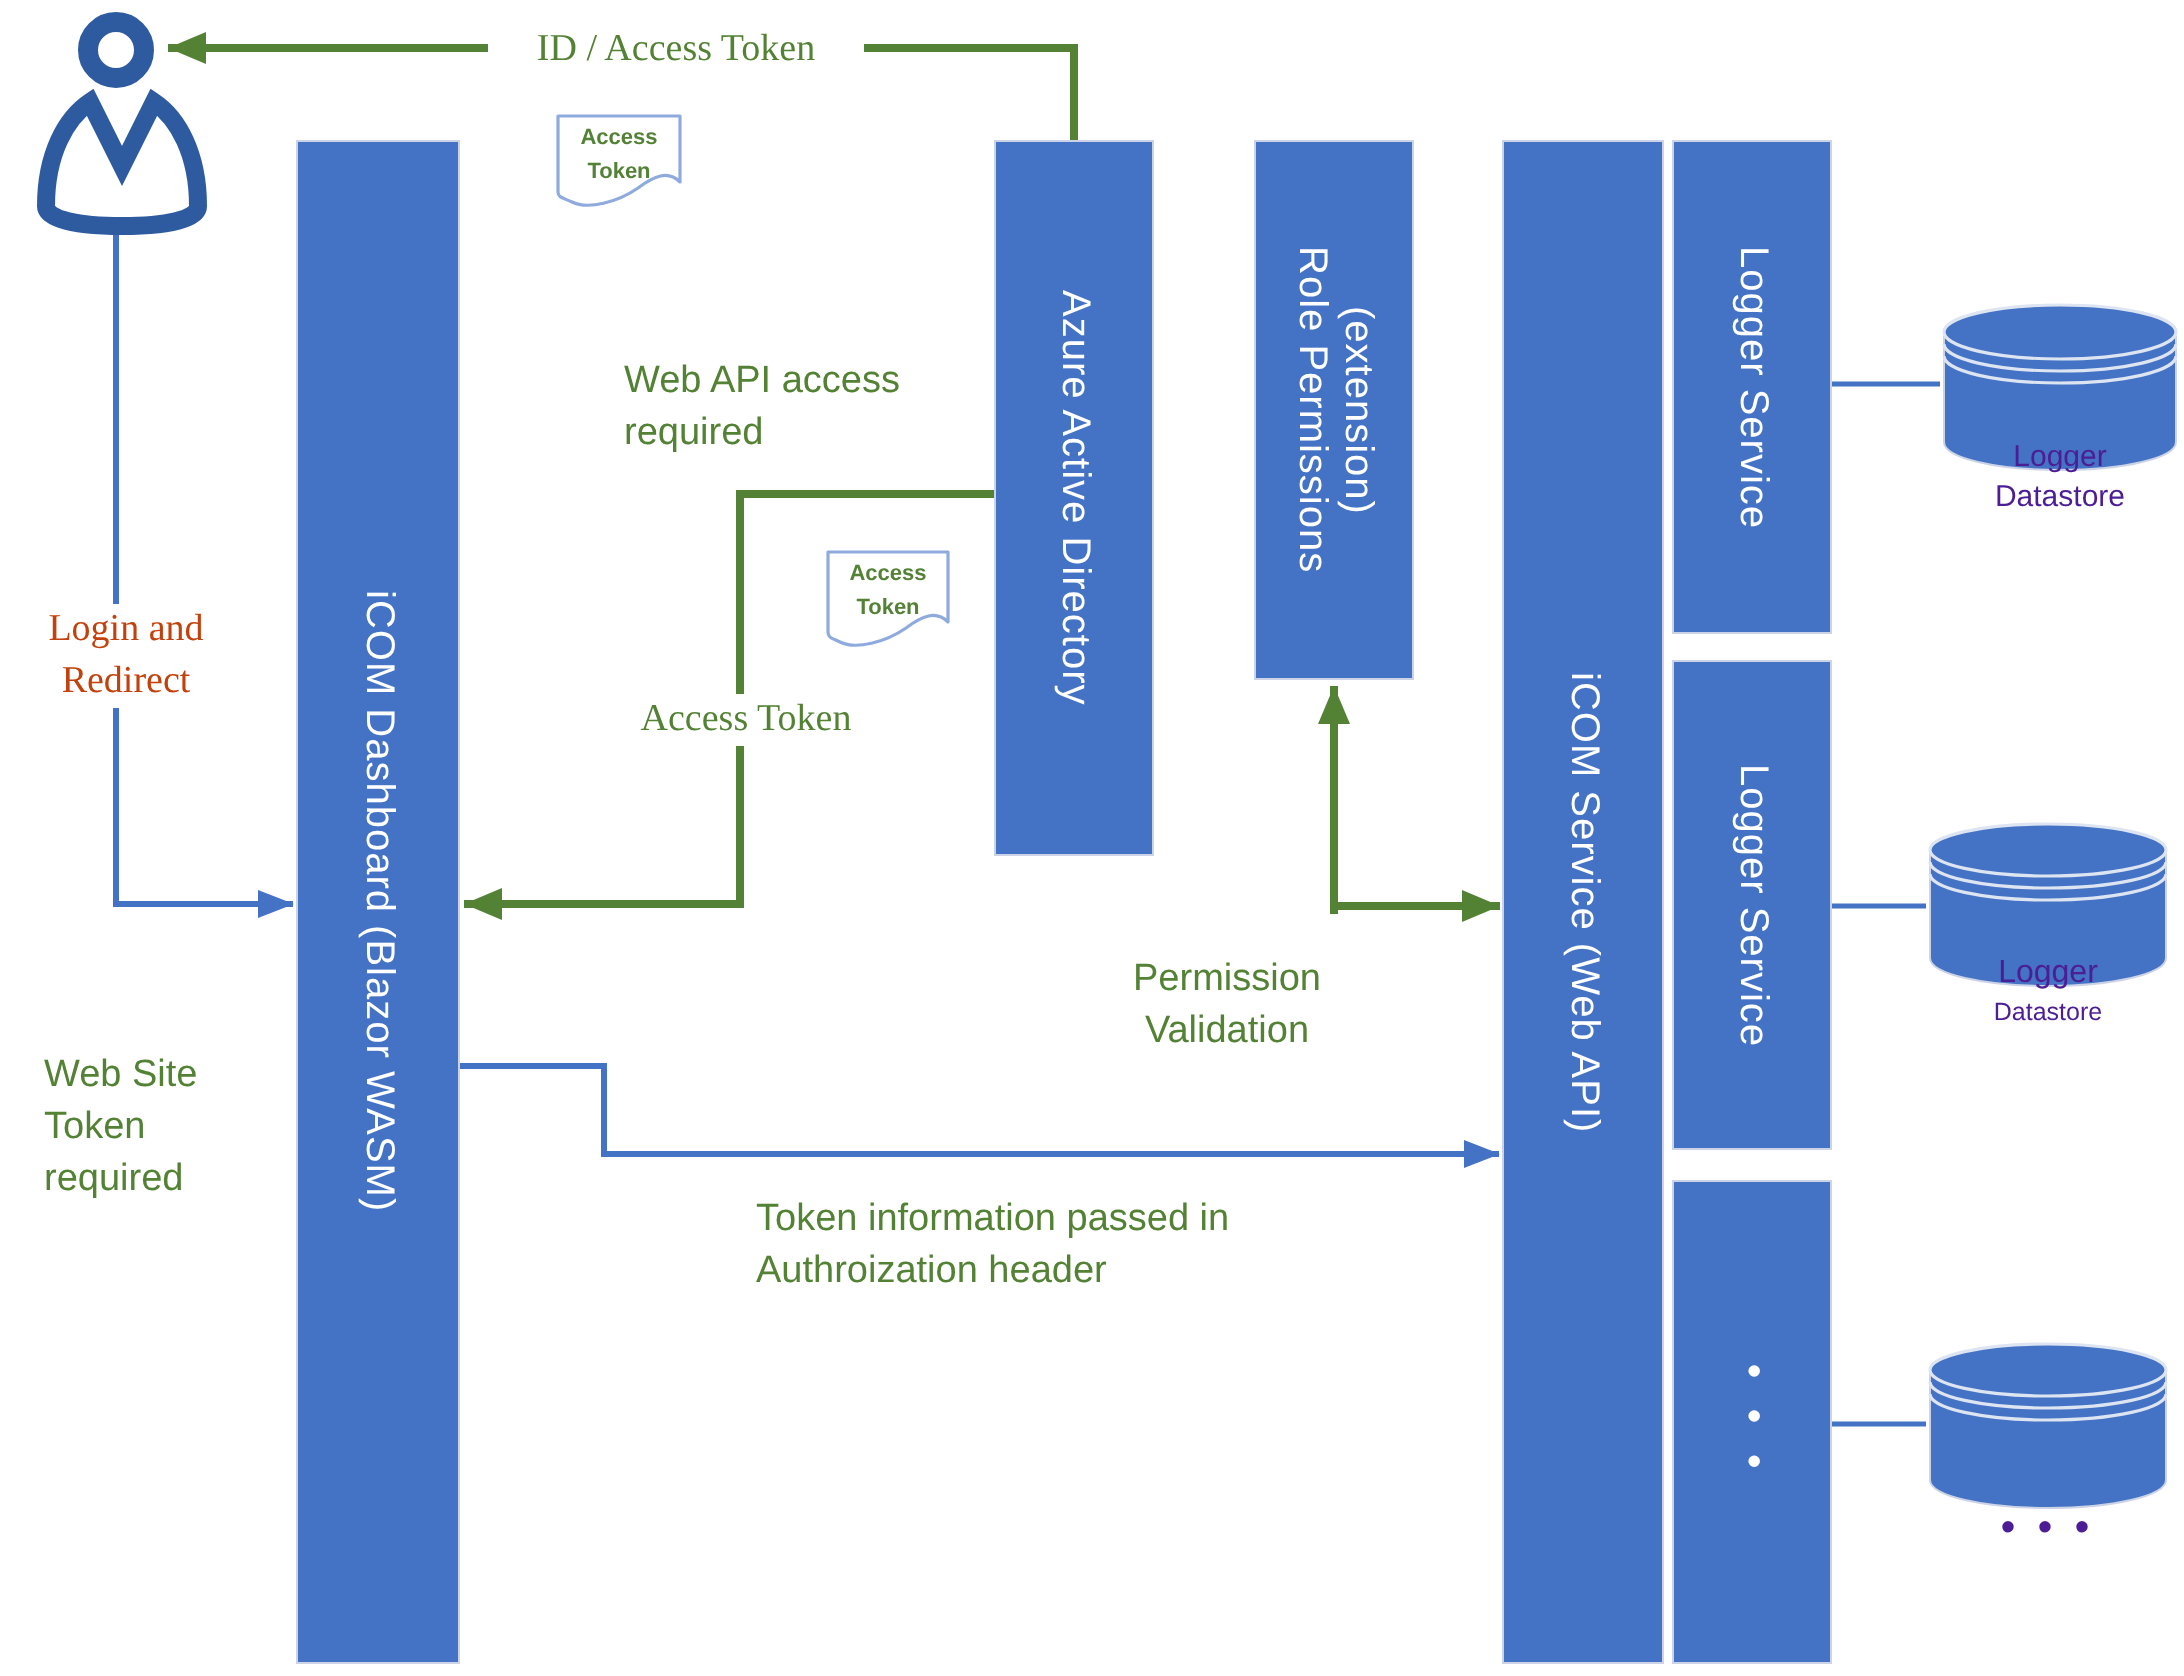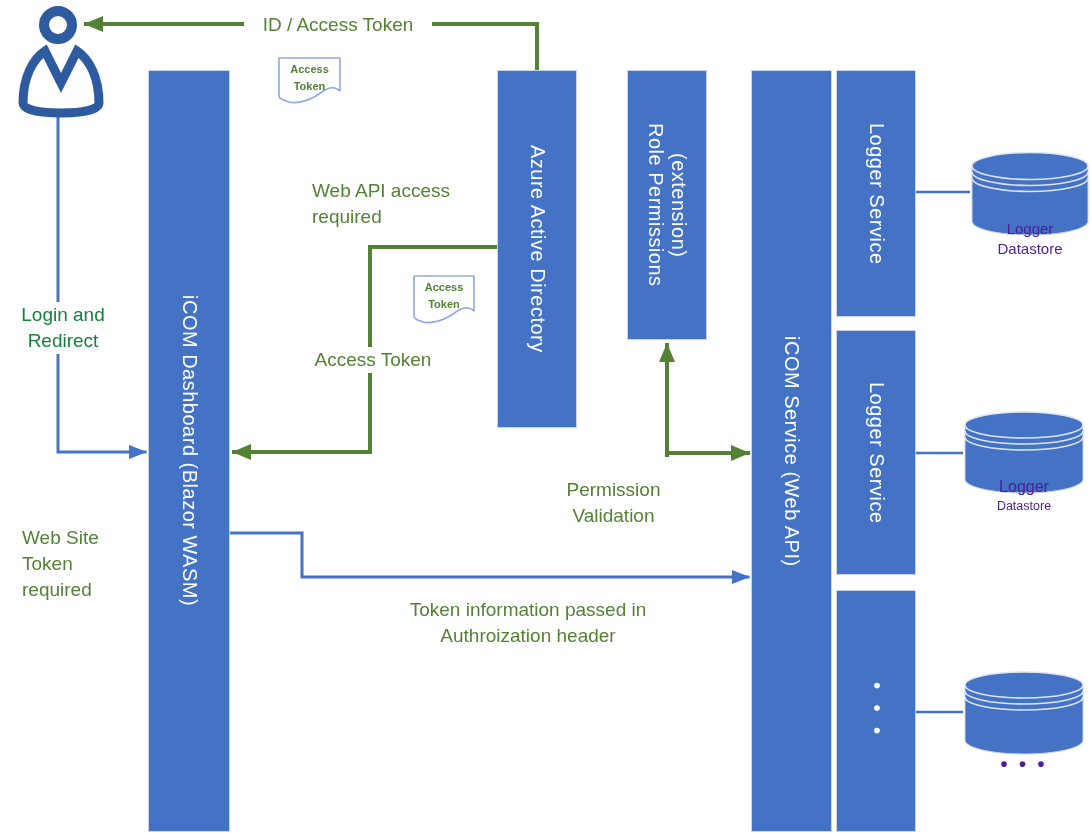--- a/index.html
+++ b/index.html
@@ -14,23 +14,23 @@
   }
   .vtext{
     writing-mode:vertical-lr;color:#fff;font-size:20px;letter-spacing:.5px;
     text-align:center;white-space:pre-line;line-height:1.15;
   }
   .vdots{
     writing-mode:vertical-lr;color:#fff;font-size:20px;font-weight:bold;
     letter-spacing:5px;text-align:center;
   }
   .lbl{position:absolute;font-size:19px;line-height:1.36;white-space:pre-line;}
-  .green{color:#548235;text-align:center;}
-  .blue{color:#15803d;}
-  .onln{background:#fff;padding:0 3px;}
+  .green{color:#548235;}
+  .blue{color:#c2410c;}
+  .onln{background:#fff;padding:0 3px;font-family:Liberation Serif, serif;}
   .t-center{text-align:center;}
   .t-right{text-align:left;}
   .cyl{position:absolute;}
   .cyl svg{position:absolute;left:0;top:0;}
   .cyl-text{
     position:absolute;left:0;width:100%;text-align:center;color:#4c1d95;line-height:1.3;margin-top:29px;
   }
   .cyl-l1{font-size:15px;display:block;}
   .cyl-l2{font-size:15px;display:block;}
   .cyl-l1-big{font-size:16px;display:block;}

